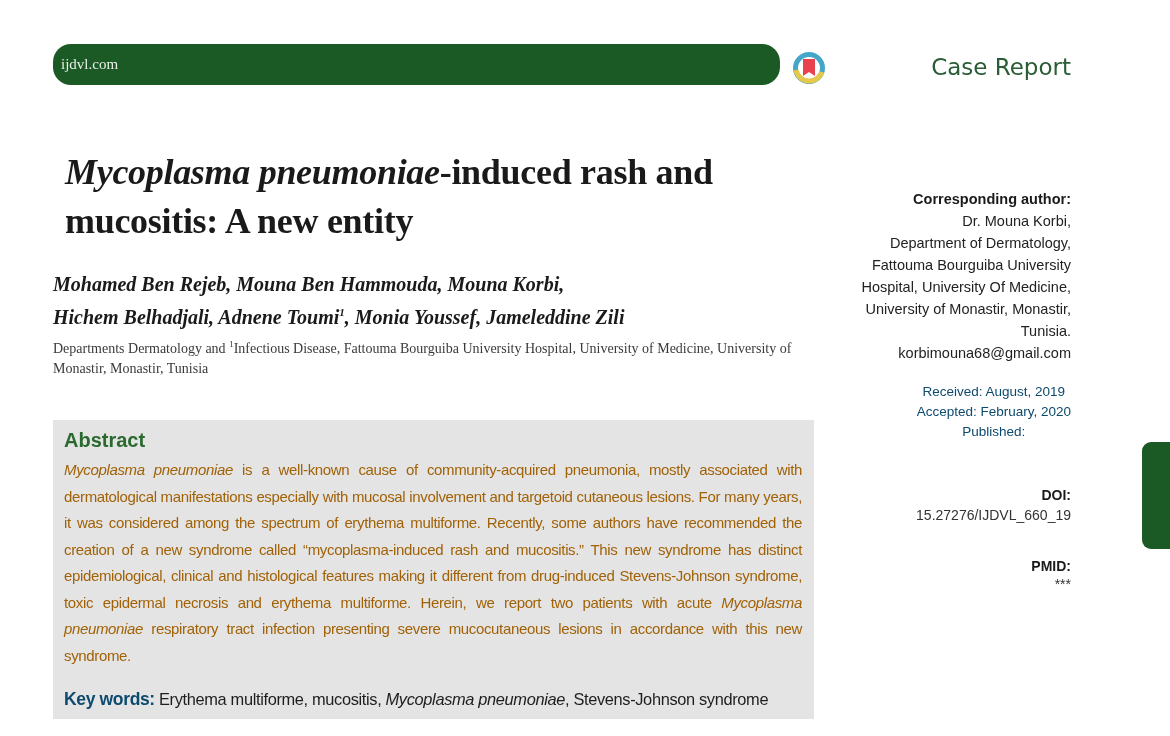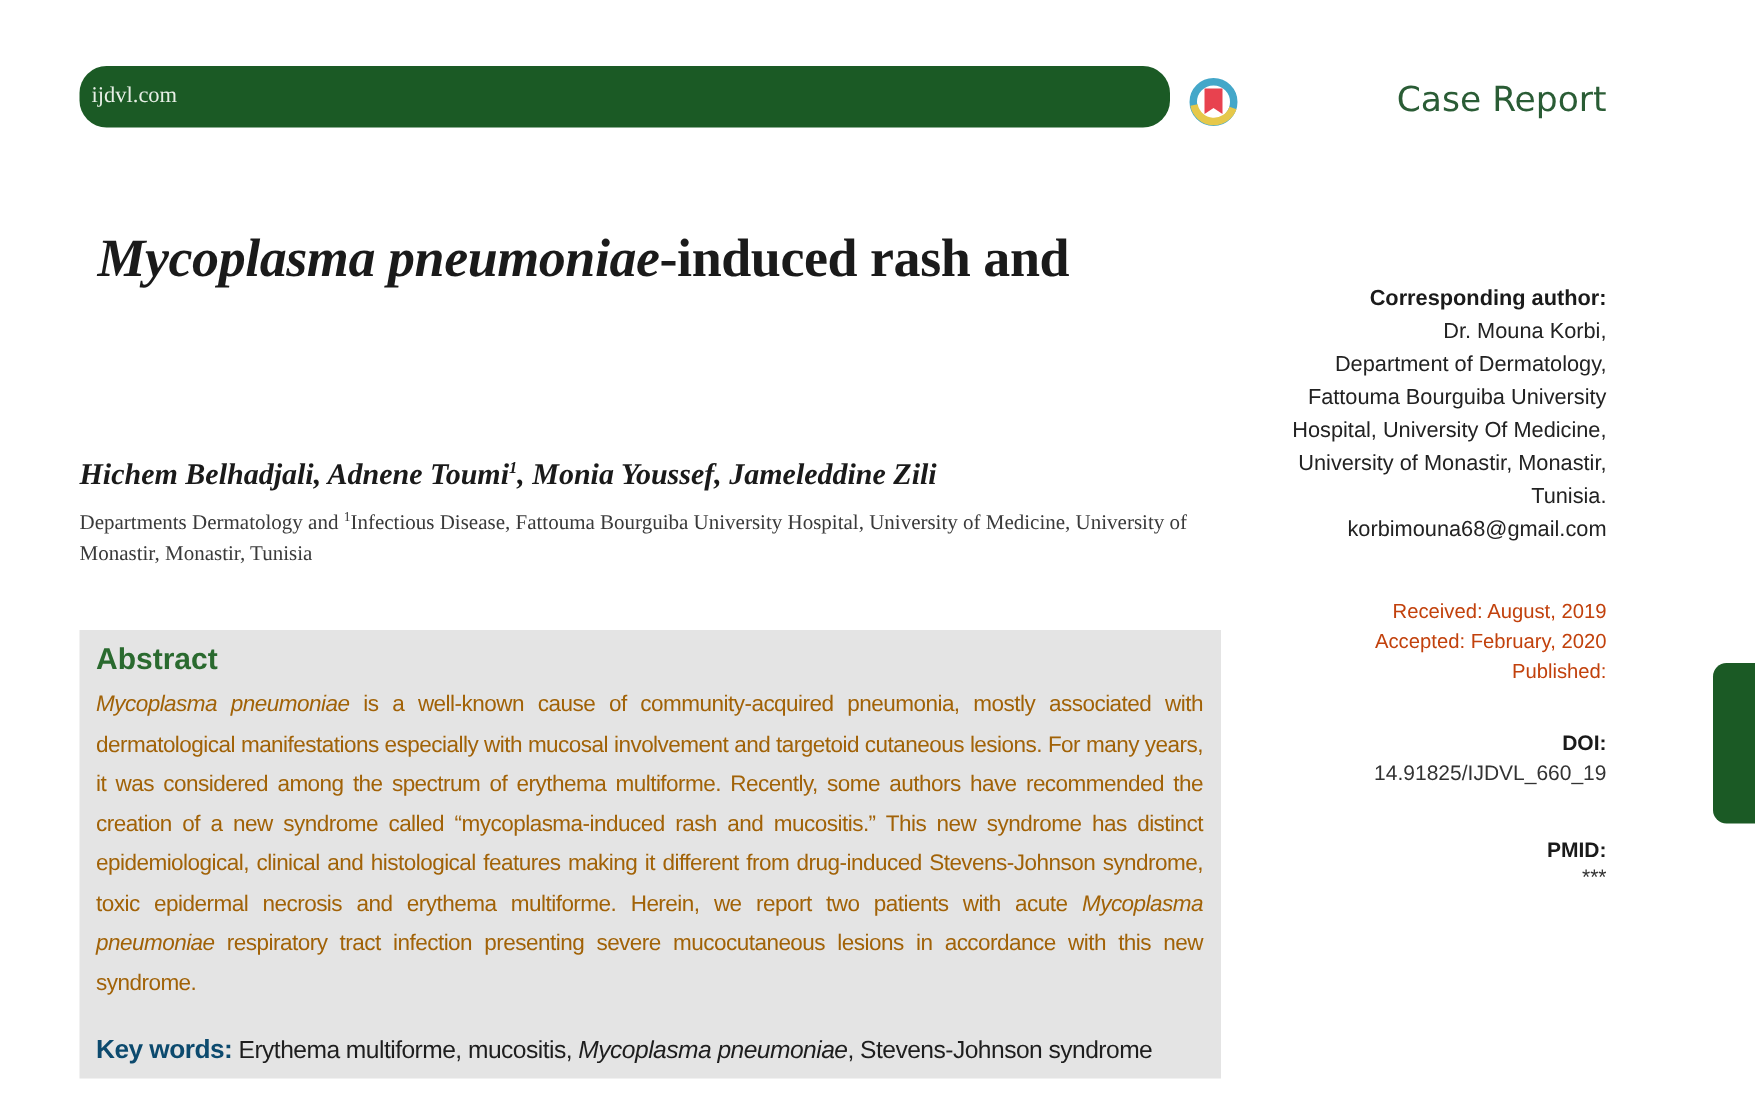--- a/index.html
+++ b/index.html
@@ -10,21 +10,21 @@
   .case-report { position:absolute; right:99px; top:54px; color:#2a5c35; font-family:"DejaVu Sans", sans-serif; font-size:23px; }
   .title { position:absolute; left:53px; top:136px; width:760px; font-family:"Liberation Serif", serif; font-weight:bold; font-size:36px; line-height:49px; color:#1a1a1a; letter-spacing:-0.3px; }
   .title i { font-style:italic; }
   .authors { position:absolute; left:53px; top:270px; width:740px; font-family:"Liberation Serif", serif; font-style:italic; font-weight:bold; font-size:20px; line-height:28px; color:#1a1a1a; }
   .authors sup { font-size:11px; }
   .affil { position:absolute; left:53px; top:334px; width:740px; font-family:"Liberation Serif", serif; font-size:14px; line-height:20px; color:#3a3a3a; }
   .affil sup { font-size:9px; }
   .side { position:absolute; right:99px; text-align:right; font-family:"Liberation Sans", sans-serif; color:#222;margin-top:45px; }
   .corr { top:143px; font-size:14.5px; line-height:22px; width:240px; }
   .corr b { font-weight:bold; }
-  .dates { top:353px; font-size:13.5px; line-height:20px; color:#c2410c; }
+  .dates { top:337px; font-size:13.5px; line-height:20px; color:#0c4a6e;text-align:center; }
   .doi { top:440px; font-size:14px; line-height:20px; color:#333; }
   .pmid { top:512px; font-size:14px; line-height:18px; color:#333; }
   .side b { color:#1a1a1a; }
   .abstract { position:absolute; left:53px; top:420px; width:761px; height:299px; background:#e4e4e4; }
   .abs-title { position:absolute; left:11px; top:9px; color:#2a6a2f; font-family:"Liberation Sans", sans-serif; font-weight:bold; font-size:20px; }
   .abs-body { position:absolute; left:11px; top:37px; width:738px; font-family:"Liberation Sans", sans-serif; font-size:15px; line-height:26.5px; color:#a16207; text-align:justify; letter-spacing:-0.35px; }
   .abs-body i { font-style:italic; }
   .kw { position:absolute; left:11px; top:269px; width:745px; font-family:"Liberation Sans", sans-serif; font-size:16.4px; color:#1e1e1e; letter-spacing:-0.35px; white-space:nowrap; }
   .kw b { color:#0c4a6e; font-weight:bold; font-size:17.5px; }
   .side-tab { position:absolute; left:1142px; top:442px; width:40px; height:107px; background:#1b5a25; border-radius:9px; }
@@ -39,24 +39,25 @@
 <svg class="badge" viewBox="0 0 34 34">
   <circle cx="17" cy="17" r="13.5" fill="none" stroke="#44a7c9" stroke-width="5"></circle>
   <path d="M4 19 A13.5 13.5 0 0 0 30 21" fill="none" stroke="#e6c84a" stroke-width="5"></path>
   <path d="M11 8 h12 v17 l-6 -4 l-6 4 z" fill="#e8424f"></path>
 </svg>
 
 <div class="case-report">Case Report</div>
 
 <h1 class="title" style="margin:12px;">
   <i>Mycoplasma pneumoniae</i><span>-induced rash and</span><br>
+  <span>mucositis: A new entity</span>
 </h1>
 
 <div class="authors">
-  <br>
+  <span>Mohamed Ben Rejeb, Mouna Ben Hammouda, Mouna Korbi,</span><br>
   <span>Hichem Belhadjali, Adnene Toumi</span><sup>1</sup><span>, Monia Youssef, Jameleddine Zili</span>
 </div>
 
 <div class="affil">
   <span>Departments Dermatology and </span><sup>1</sup><span>Infectious Disease, Fattouma Bourguiba University Hospital, University of Medicine, University of Monastir, Monastir, Tunisia</span>
 </div>
 
 <div class="side corr">
   <b>Corresponding author:</b><br>
   <span>Dr. Mouna Korbi,</span><br>
@@ -69,21 +70,21 @@
 </div>
 
 <div class="side dates">
   <span>Received: August, 2019</span><br>
   <span>Accepted: February, 2020</span><br>
   <span>Published:</span>
 </div>
 
 <div class="side doi">
   <b>DOI:</b><br>
-  <span>14.91825/IJDVL_660_19</span>
+  <span>15.27276/IJDVL_660_19</span>
 </div>
 
 <div class="side pmid">
   <b>PMID:</b><br>
   <span>***</span>
 </div>
 
 <div class="abstract">
   <div class="abs-title">Abstract</div>
   <div class="abs-body"><i>Mycoplasma pneumoniae</i><span> is a well-known cause of community-acquired pneumonia, mostly associated with dermatological manifestations especially with mucosal involvement and targetoid cutaneous lesions. For many years, it was considered among the spectrum of erythema multiforme. Recently, some authors have recommended the creation of a new syndrome called “mycoplasma-induced rash and mucositis.” This new syndrome has distinct epidemiological, clinical and histological features making it different from drug-induced Stevens-Johnson syndrome, toxic epidermal necrosis and erythema multiforme. Herein, we report two patients with acute </span><i>Mycoplasma pneumoniae</i><span> respiratory tract infection presenting severe mucocutaneous lesions in accordance with this new syndrome.</span></div>

